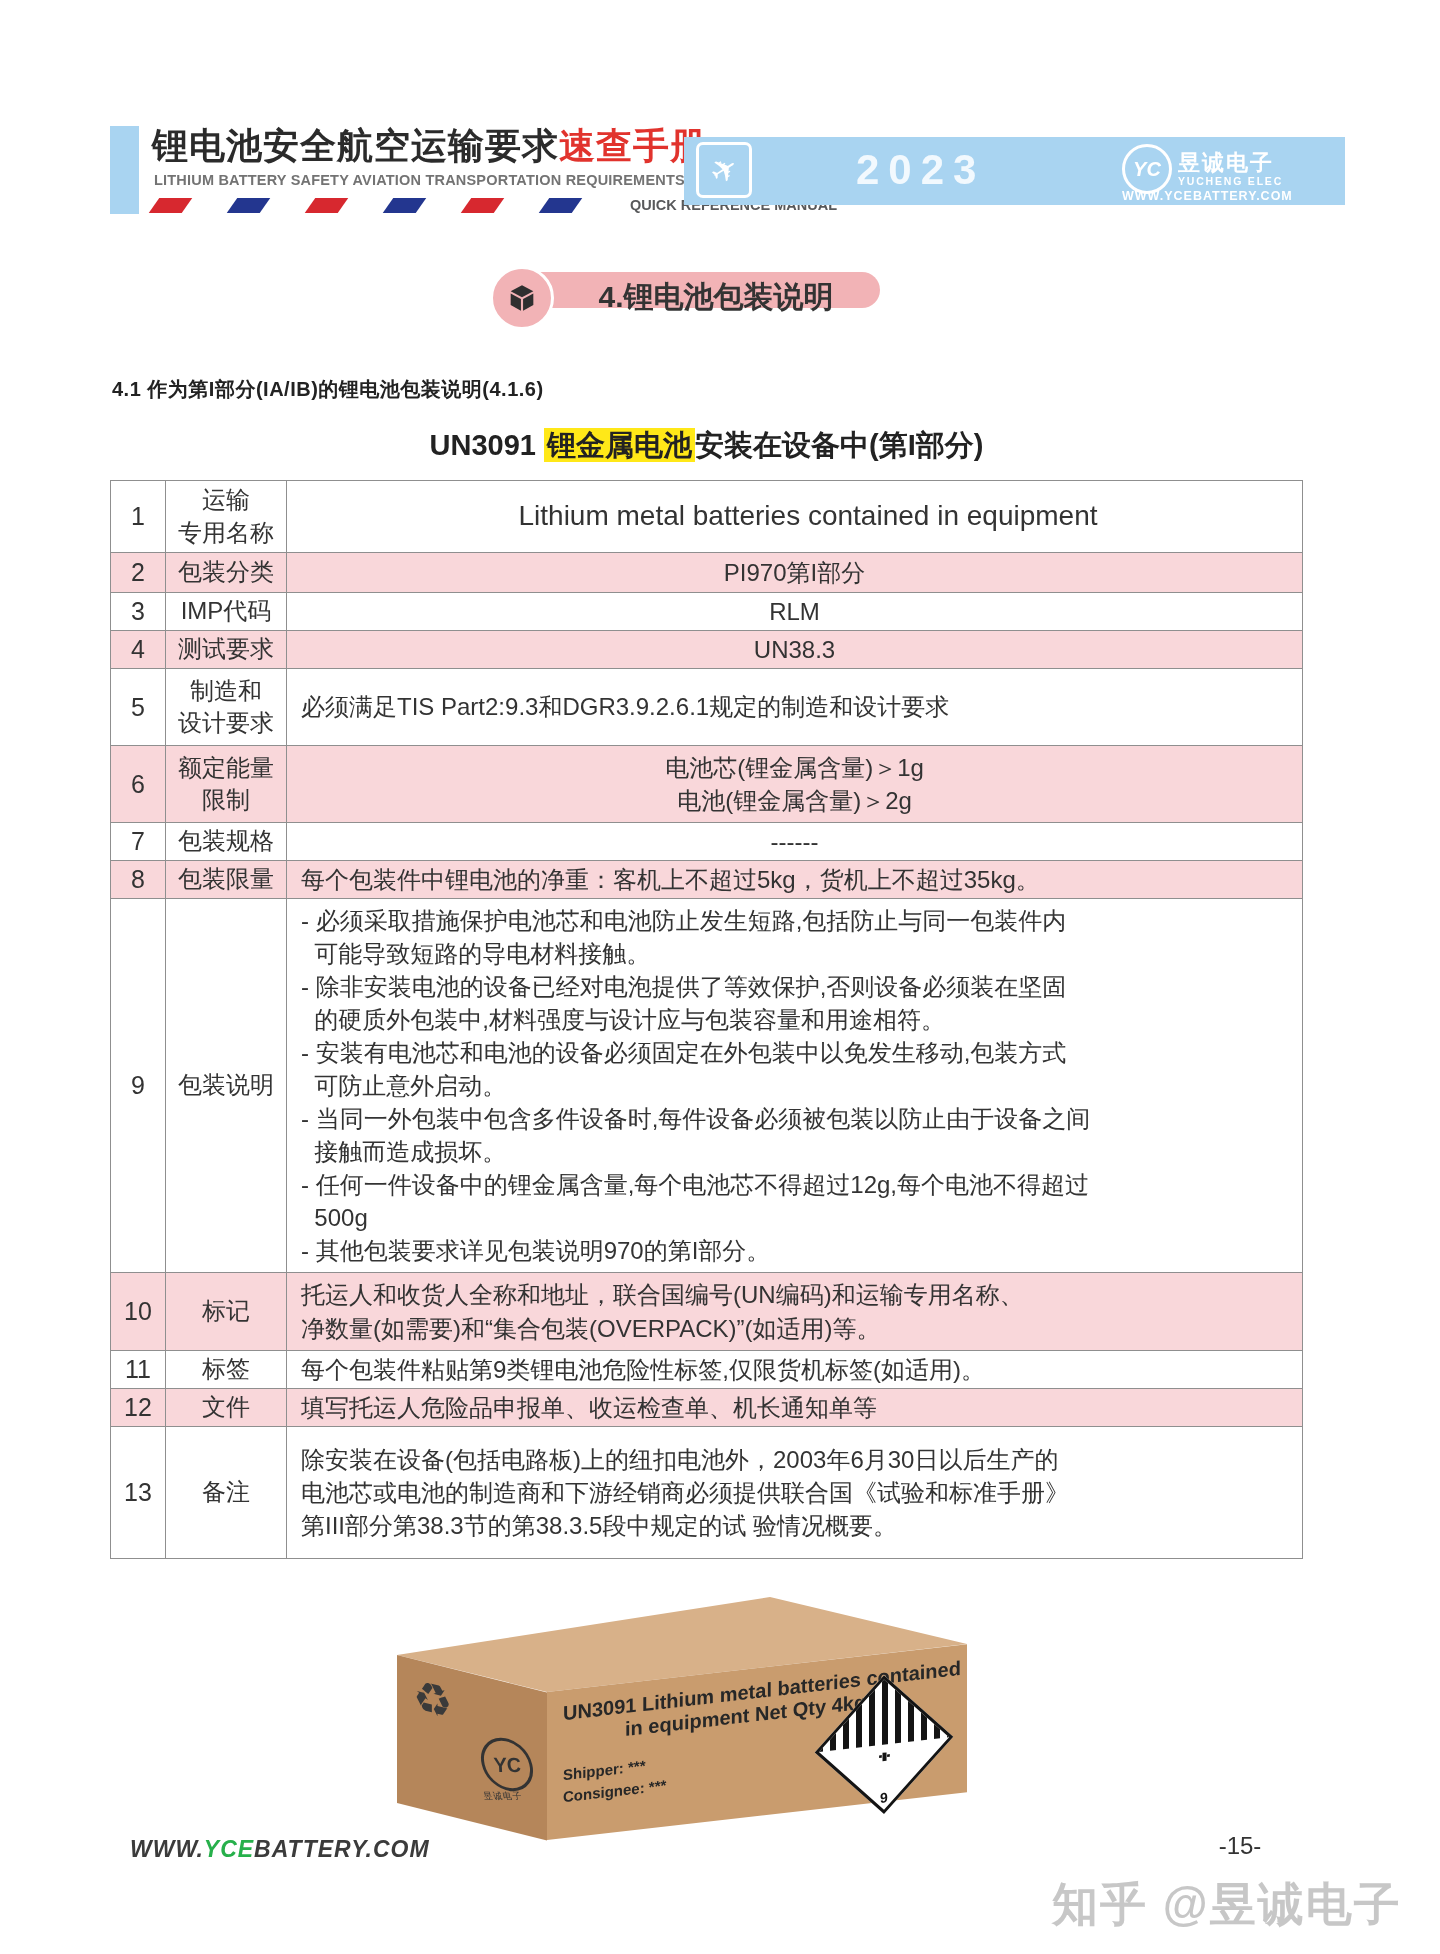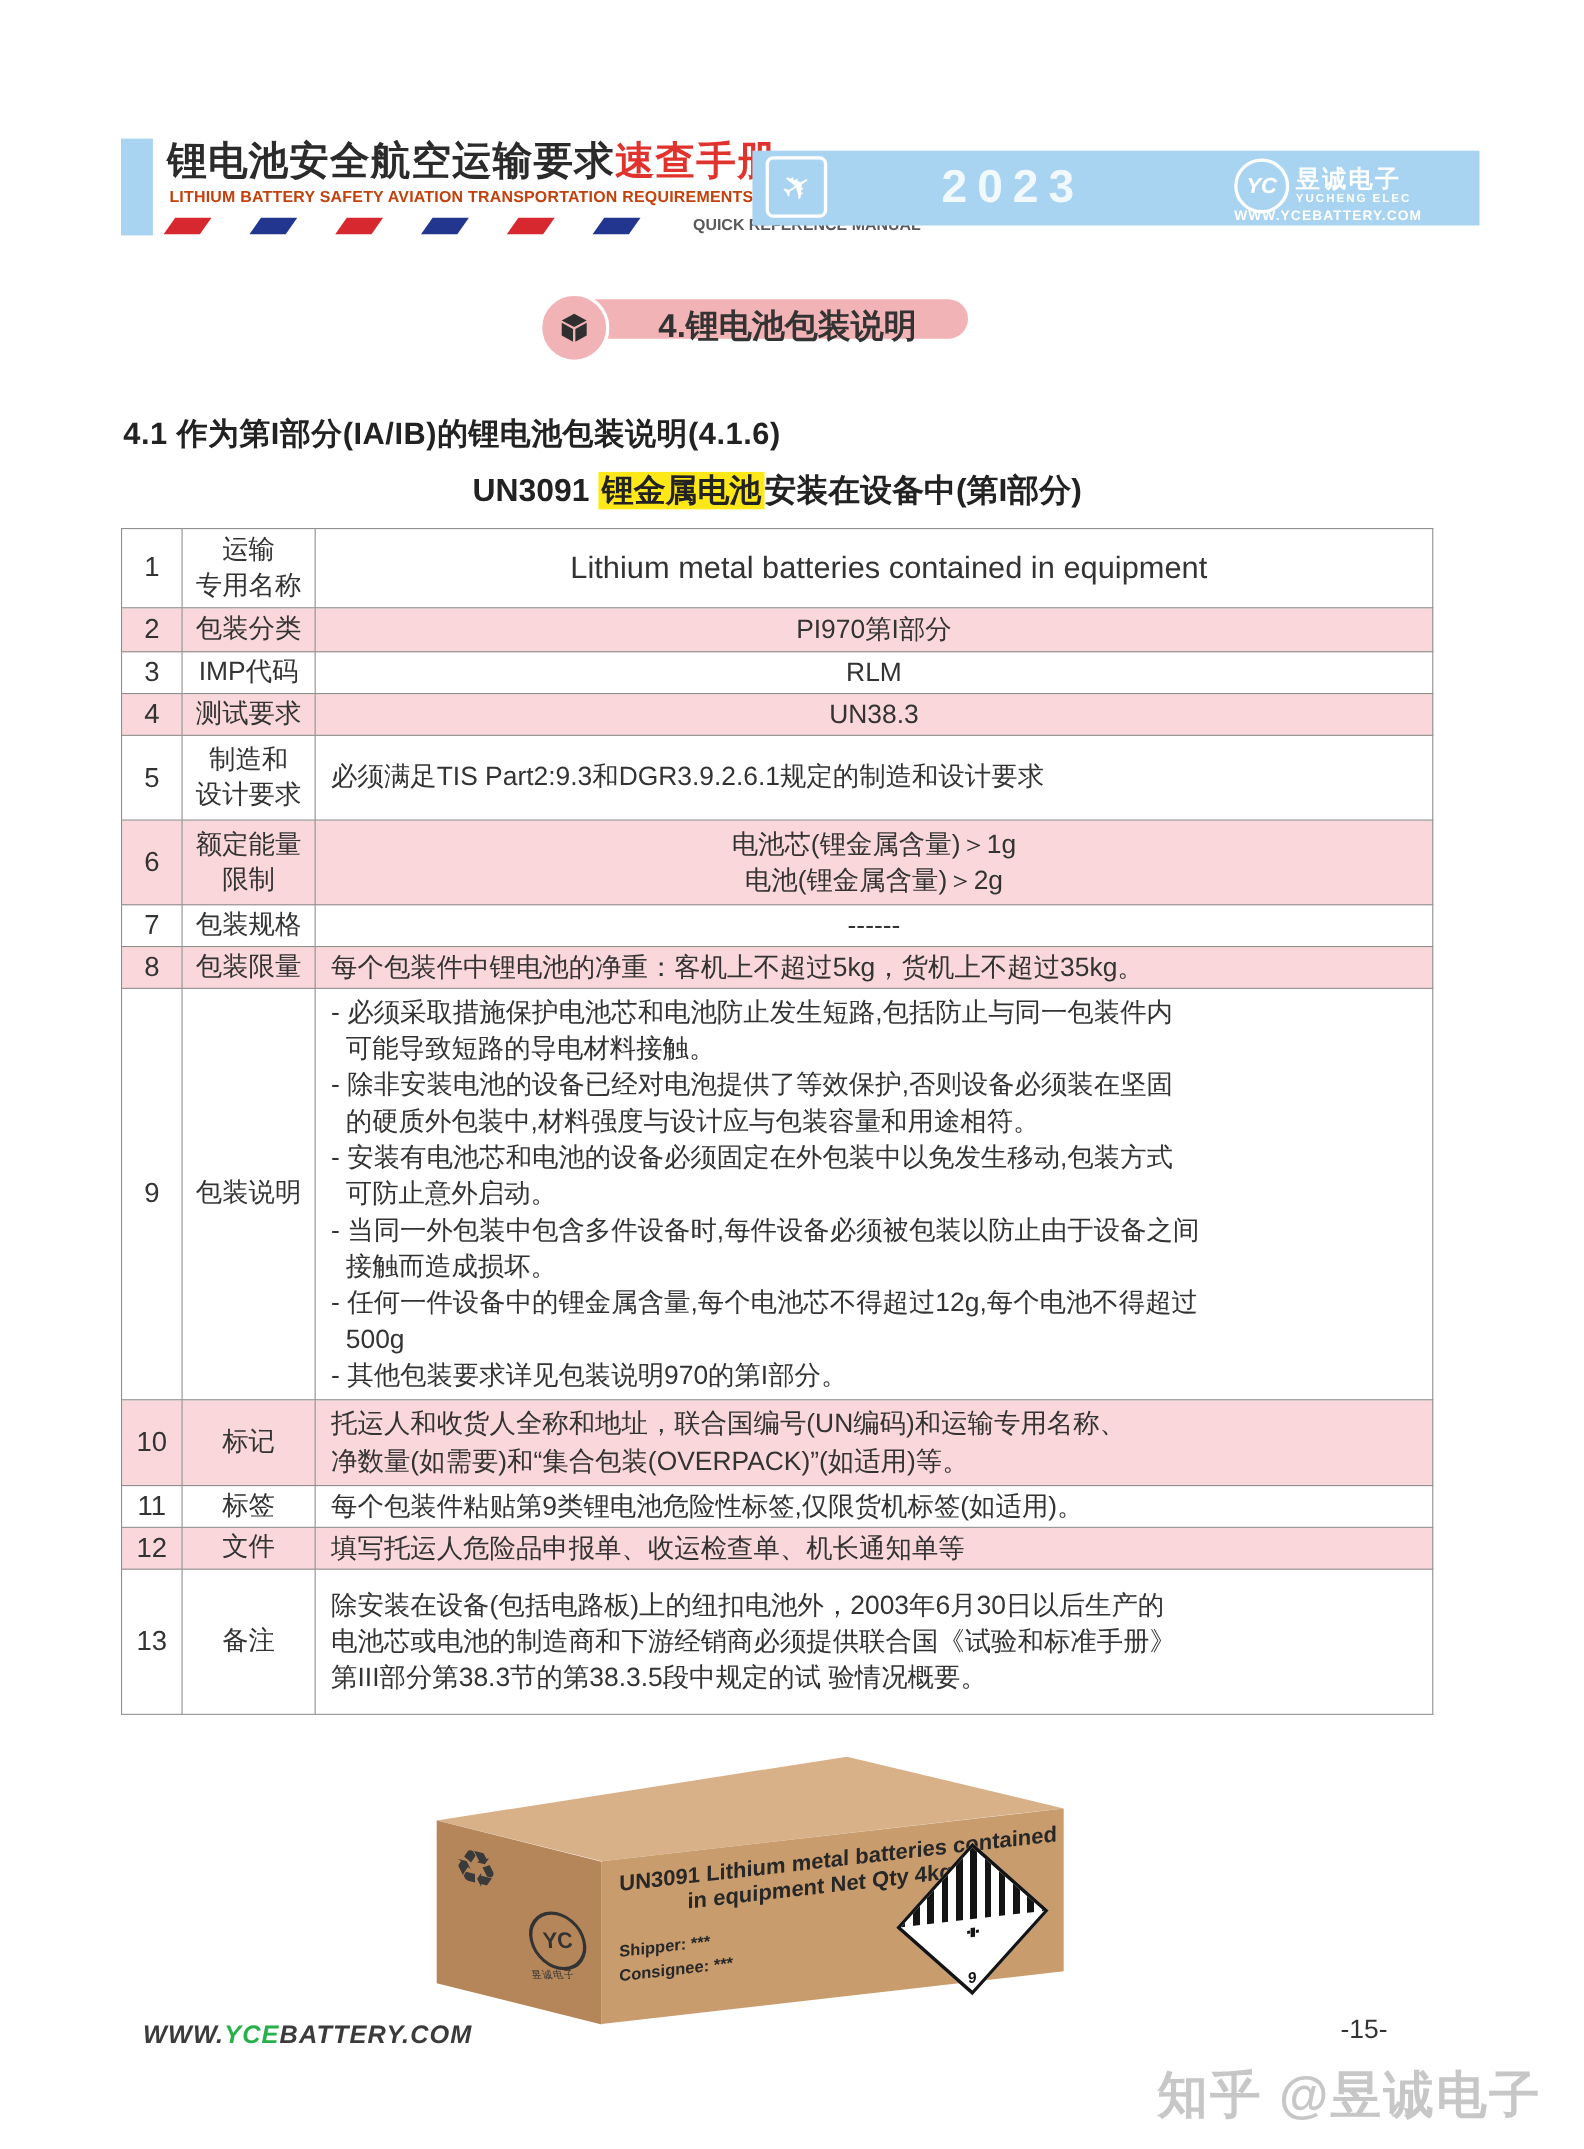--- a/index.html
+++ b/index.html
@@ -3,21 +3,21 @@
 <meta charset="utf-8">
 <style>
   html,body{margin:0;padding:0;background:#ffffff;}
   body{font-family:"Liberation Sans","DejaVu Sans",sans-serif;color:#333;}
   #page{position:relative;width:1440px;height:1954px;background:#fff;overflow:hidden;margin:0 auto;}
 
   
   .hdr-bar{position:absolute;left:110px;top:126px;width:29px;height:88px;background:var(--band-blue,#a9d4f1);}
   .hdr-title{position:absolute;left:152px;top:122px;font-size:36px;font-weight:800;letter-spacing:1px;color:#2b2b2b;white-space:nowrap;}
   .hdr-title .red{color:var(--accent-red,#e1332d);}
-  .hdr-sub1{position:absolute;left:154px;top:172px;font-size:14.5px;font-weight:700;color:#c2410c;letter-spacing:0.2px;white-space:nowrap;}
+  .hdr-sub1{position:absolute;left:154px;top:172px;font-size:14.5px;font-weight:700;color:#737373;letter-spacing:0.2px;white-space:nowrap;}
   .flag-row{position:absolute;left:154px;top:196px;height:18px;display:flex;align-items:center;gap:36px;}
   .flag{width:33px;height:15px;transform:skewX(-35deg);margin-right:9px;}
   .flag.red{background:#d7282f;}
   .flag.blue{background:#23368f;}
   .hdr-sub2{font-size:14.5px;font-weight:700;color:#58595b;margin-left:8px;white-space:nowrap;}
   .band{position:absolute;left:684px;top:137px;width:661px;height:68px;background:var(--band-blue,#a9d4f1);}
   .plane-box{position:absolute;left:12px;top:5px;width:50px;height:50px;border:3px solid #fff;border-radius:7px;display:flex;align-items:center;justify-content:center;}
   .plane-glyph{font-size:32px;color:#fff;transform:rotate(-32deg);line-height:1;}
   .band-year{position:absolute;left:172px;top:9px;font-size:42px;font-weight:800;color:#f2f9fe;letter-spacing:9px;}
   .logo-group{position:absolute;left:438px;top:7px;display:flex;align-items:center;}
@@ -27,21 +27,21 @@
   .logo-en{font-size:10.5px;font-weight:700;letter-spacing:1.8px;}
   .logo-site{position:absolute;left:438px;top:52px;font-size:12.5px;font-weight:700;color:#fff;letter-spacing:1px;}
 
   
   .sec-pill{position:absolute;left:518px;top:272px;width:362px;height:36px;border-radius:26px;background:var(--banner-pink,#f2b3b6);z-index:1;
             text-align:center;line-height:50px;font-size:30px;font-weight:800;color:#333;padding-left:34px;box-sizing:border-box;white-space:nowrap;}
   .sec-circle{position:absolute;left:490px;top:266px;width:58px;height:58px;border-radius:50%;background:var(--banner-pink,#f2b3b6);border:3px solid #fff;z-index:2;display:flex;align-items:center;justify-content:center;}
   .sec-circle svg{display:block;}
 
   
-  .heading41{position:absolute;left:112px;top:376px;font-size:28px;font-weight:800;color:#222;letter-spacing:0.5px;white-space:nowrap;}
+  .heading41{position:absolute;left:112px;top:376px;font-size:20px;font-weight:800;color:#222;letter-spacing:0.5px;white-space:nowrap;}
   .tbl-title{position:absolute;left:110px;top:426px;width:1193px;text-align:center;font-size:29px;font-weight:800;color:#222;white-space:nowrap;}
   .tbl-title .hl{background:var(--highlight-yellow,#ffe818);padding:1px 3px;}
 
   
   .spec-table{position:absolute;left:110px;top:480px;width:1193px;border-collapse:collapse;table-layout:fixed;}
   .spec-table td{border:1.5px solid #8f8f8f;vertical-align:middle;padding:0;color:#333;}
   .spec-table tr.pink td{background:var(--row-pink,#f9d7da);}
   .col-no{width:55px;text-align:center;font-size:25px;}
   .col-label{width:121px;text-align:center;font-size:24px;line-height:1.35;}
   .col-content{font-size:24px;line-height:1.38;}

